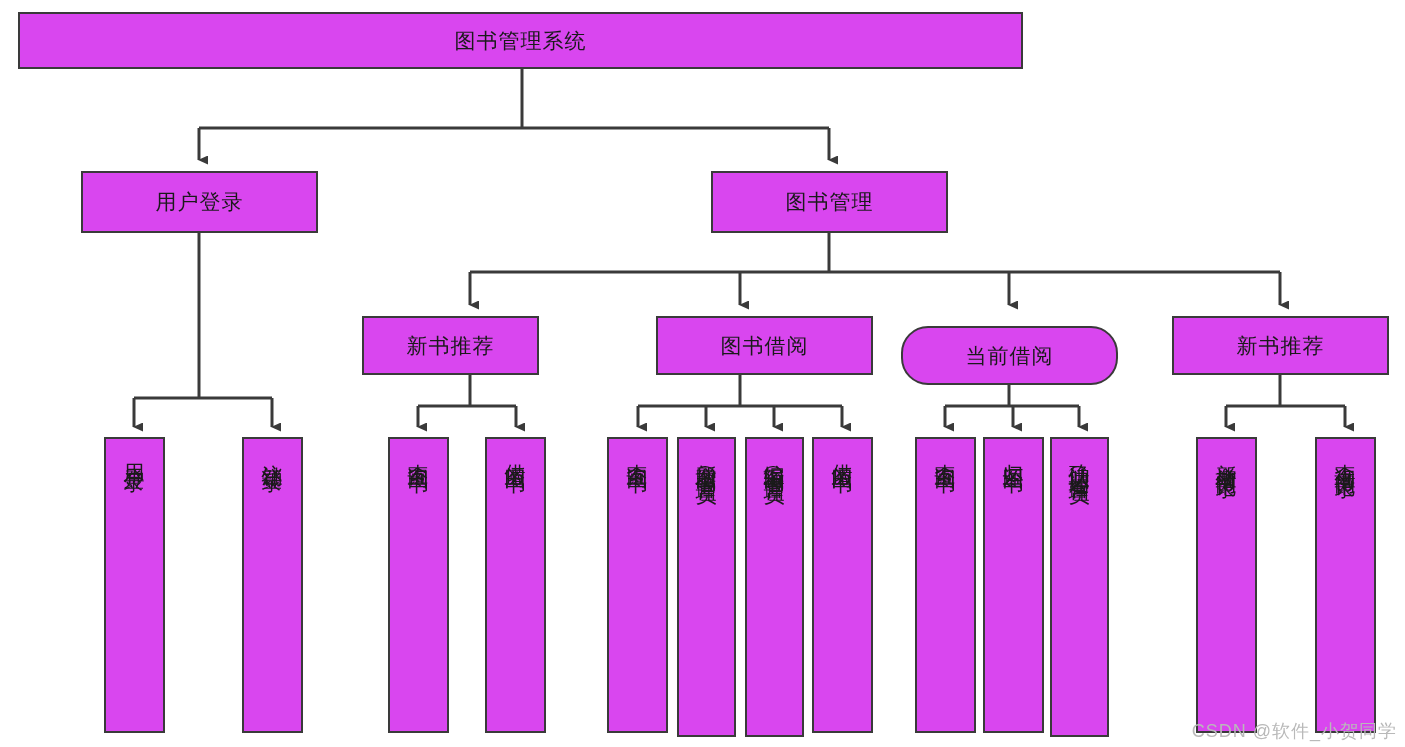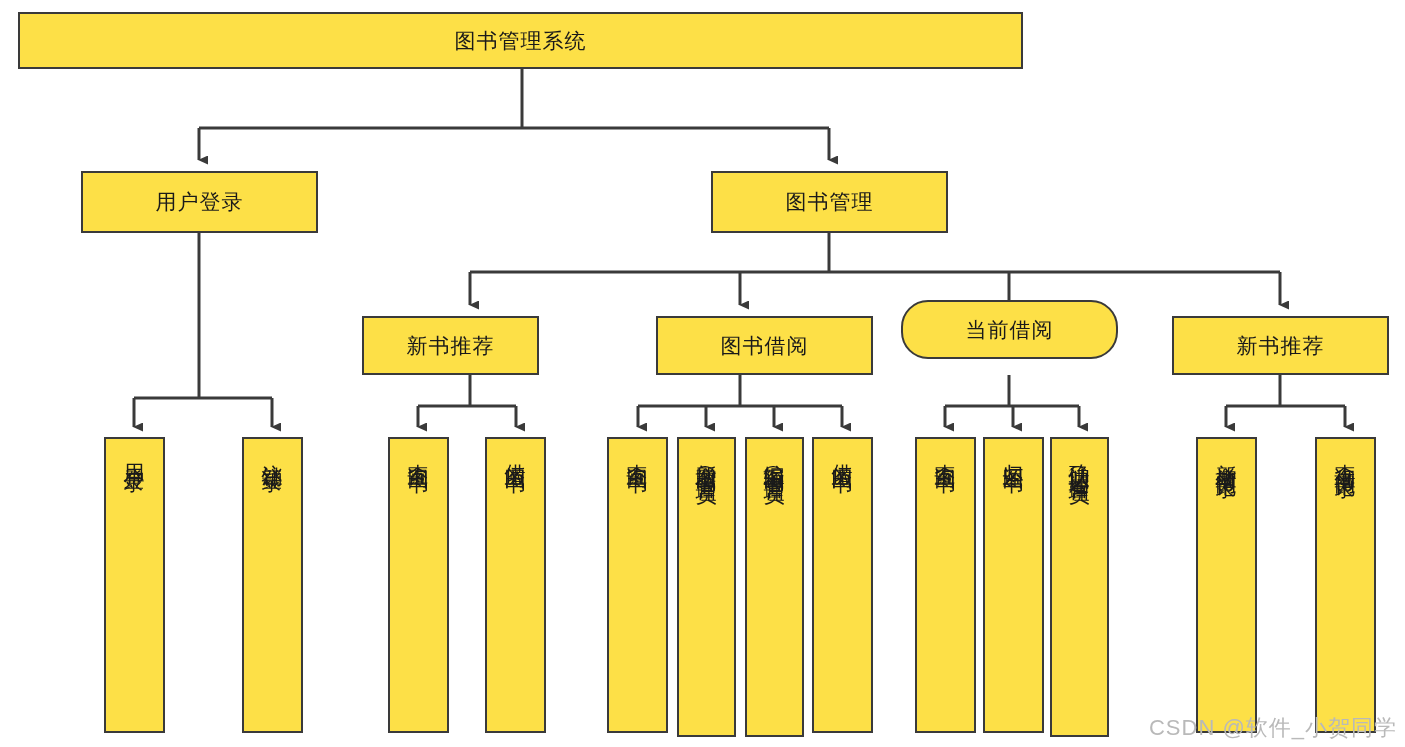--- a/index.html
+++ b/index.html
@@ -21,21 +21,21 @@
     position: absolute;
     left: 0;
     top: 0;
     width: 1405px;
     height: 747px;
     pointer-events: none;
   }
   .node {
     position: absolute;
     box-sizing: border-box;
-    background: #fde047;
+    background: #d946ef;
     border: 2px solid #3a3a3a;
     display: flex;
     align-items: center;
     justify-content: center;
     color: #1a1a1a;
   }
   .node.horizontal {
     font-size: 21px;
     letter-spacing: 1px;
   }
@@ -51,21 +51,21 @@
     line-height: 1;
     white-space: nowrap;
   }
   .node .hlabel {
     white-space: nowrap;
   }
   #watermark {
     position: absolute;
     right: 8px;
     bottom: 4px;
-    font-size: 22px;
+    font-size: 18px;
     color: #b9b9b9;
     letter-spacing: 1px;
     white-space: nowrap;
   }
 </style>
 </head>
 <body>
 
 <div id="diagram-root">
 
@@ -130,21 +130,21 @@
   <div class="node horizontal" style="left:711px;top:171px;width:237px;height:62px;">
     <span class="hlabel">图书管理</span>
   </div>
 
   <div class="node horizontal" style="left:362px;top:316px;width:177px;height:59px;">
     <span class="hlabel">新书推荐</span>
   </div>
   <div class="node horizontal" style="left:656px;top:316px;width:217px;height:59px;">
     <span class="hlabel">图书借阅</span>
   </div>
-  <div class="node horizontal" style="left:901px;top:300px;width:217px;height:59px;border-radius:27px;">
+  <div class="node horizontal" style="left:901px;top:326px;width:217px;height:59px;border-radius:27px;">
     <span class="hlabel">当前借阅</span>
   </div>
   <div class="node horizontal" style="left:1172px;top:316px;width:217px;height:59px;">
     <span class="hlabel">新书推荐</span>
   </div>
 
   <div class="node vertical" style="left:104px;top:437px;width:61px;height:296px;">
     <span class="vlabel">用户登录</span>
   </div>
   <div class="node vertical" style="left:242px;top:437px;width:61px;height:296px;">

